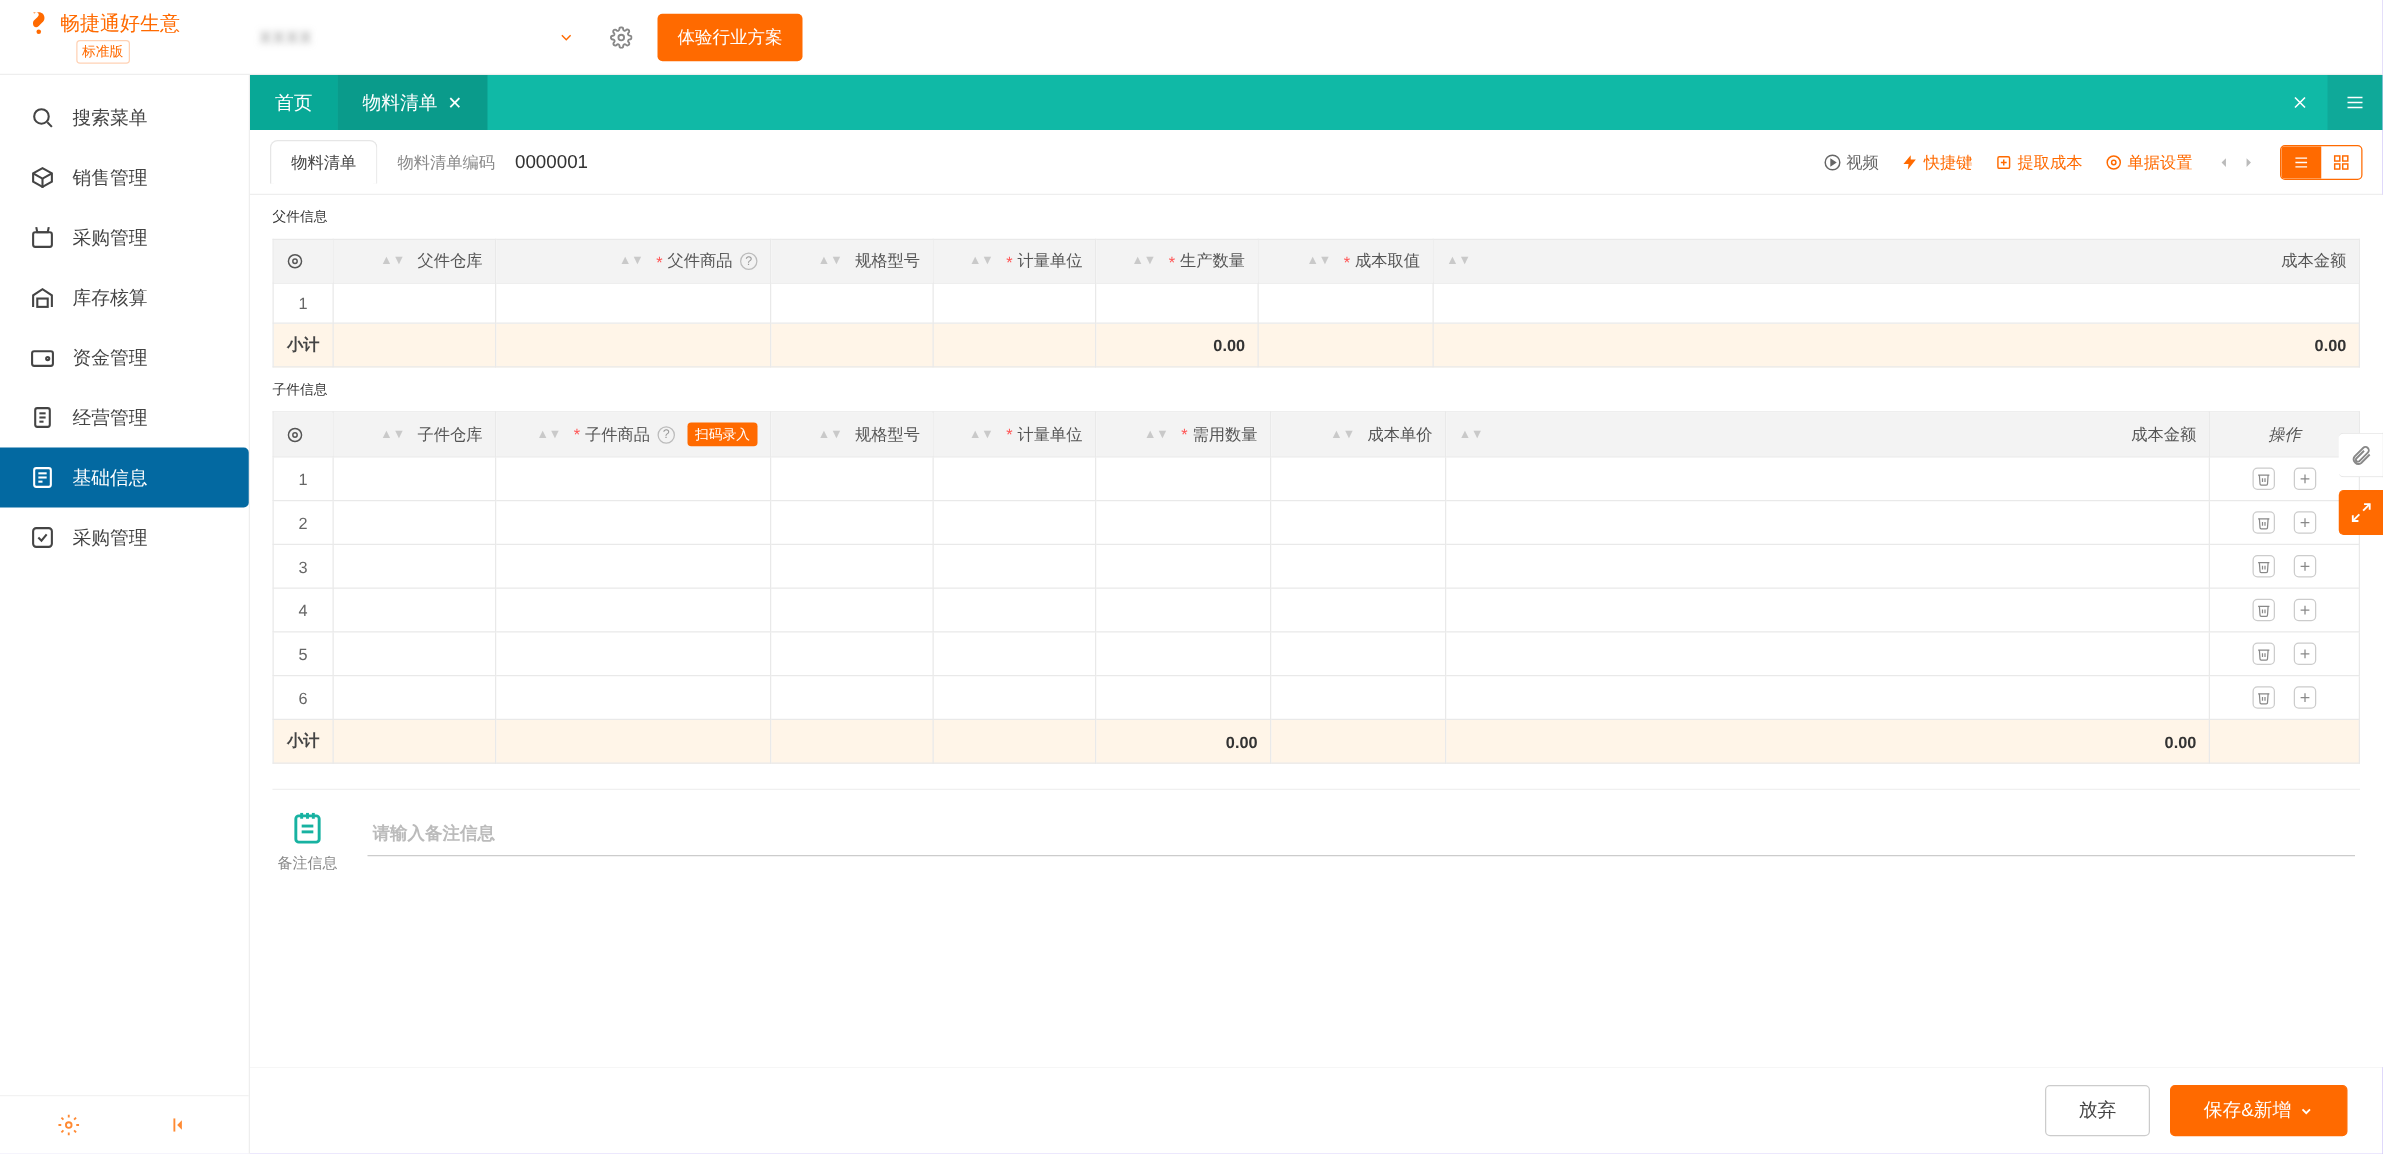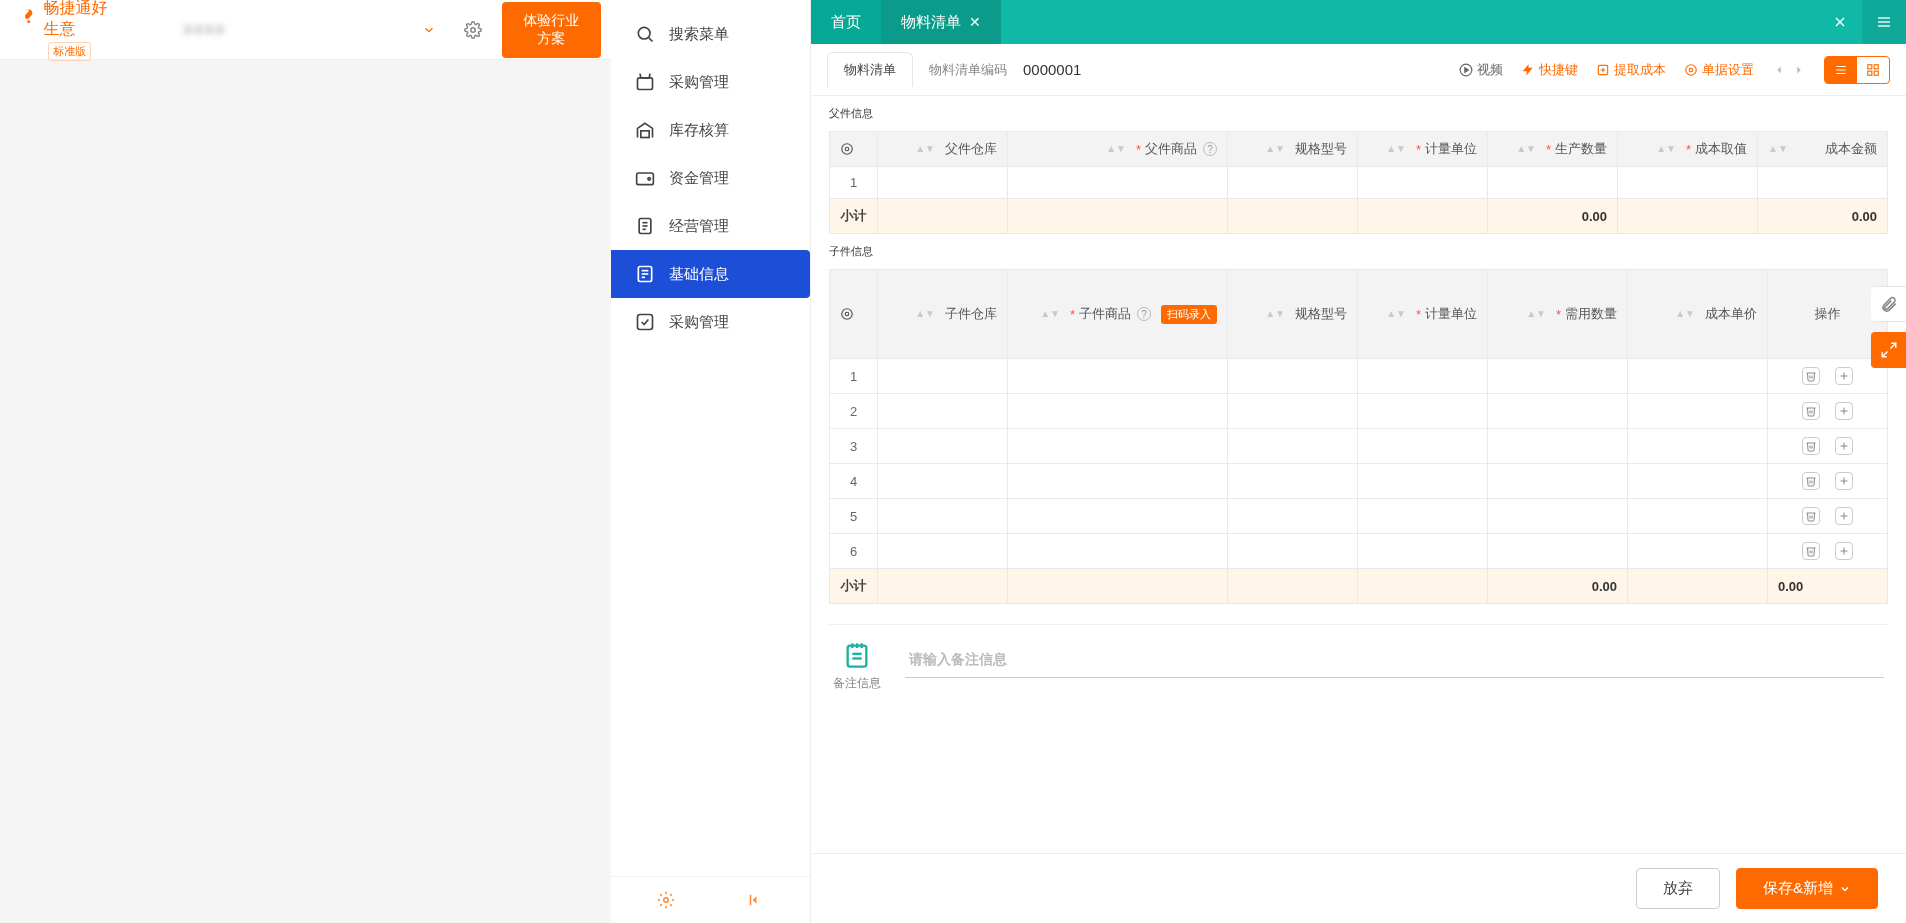--- a/index.html
+++ b/index.html
@@ -1,17 +1,17 @@
 <!DOCTYPE html>
 <html><head>
 <meta charset="utf-8">
 <style>
   * { margin: 0; padding: 0; box-sizing: border-box; }
   body { font-family: "Microsoft YaHei", Arial, sans-serif; font-size: 13px; color: #333; background: #f5f5f5; overflow: hidden; }
-  .app { display: flex; flex-direction: row; height: 923px; width: 1906px; }
+  .app { display: flex; flex-direction: column; height: 923px; width: 1906px; }
   
   
   .header { display: flex; align-items: center; height: 60px; background: #fff; padding: 0 10px; border-bottom: 1px solid #eee; }
   .logo-block { display: flex; flex-direction: column; align-items: center; padding: 0 10px; }
   .logo-row { display: flex; align-items: center; gap: 6px; }
   .logo-mark { width: 22px; height: 22px; color: #ff6a00; }
   .logo-text { color: #ff6a00; font-size: 16px; font-weight: 500; }
   .logo-sub { color: #ff6a00; font-size: 11px; border: 1px solid #ffd2b5; padding: 1px 4px; border-radius: 3px; margin-top: 2px; }
   .org-select { margin-left: 40px; display: flex; align-items: center; gap: 10px; color: #333; background: #fff; padding: 6px 14px; border-radius: 4px; min-width: 280px; }
   .org-select .blur { filter: blur(3px); letter-spacing: 2px; color: #777; }
@@ -24,21 +24,21 @@
   .badge { position: absolute; top: -10px; left: 6px; background: #ff4c4c; color: #fff; font-size: 11px; border-radius: 10px; padding: 1px 6px; white-space: nowrap; }
   .avatar-blur { width: 90px; height: 36px; background: linear-gradient(90deg,#ddd,#eee); filter: blur(3px); border-radius: 4px; margin-left: 20px; }
 
   
   .body-row { display: flex; flex: 1; min-height: 0; }
 
   
   .sidebar { width: 200px; background: #fff; display: flex; flex-direction: column; border-right: 1px solid #eee; }
   .side-items { flex: 1; padding-top: 10px; }
   .side-item { display: flex; align-items: center; gap: 14px; padding: 14px 24px; color: #444; cursor: pointer; font-size: 15px; }
-  .side-item.active { background: #1d4ed8; color: #fff; border-radius: 0 4px 4px 0; text-align: center; }
+  .side-item.active { background: #0369a1; color: #fff; border-radius: 0 4px 4px 0; text-align: center; }
   .side-icon { width: 20px; height: 20px; display: inline-flex; align-items: center; justify-content: center; }
   .side-foot { display: flex; justify-content: space-around; padding: 14px 10px; border-top: 1px solid #f2f2f2; color: #ff8a33; }
   .side-foot span { cursor: pointer; }
 
   
   .content { flex: 1; display: flex; flex-direction: column; min-width: 0; background: #c4b5fd; }
   .tabs-bar { height: 44px; background: #10b9a6; display: flex; align-items: stretch; color: #fff; }
   .tab { display: flex; align-items: center; padding: 0 20px; cursor: pointer; font-size: 15px; }
   .tab.home { background: #08a896; }
   .tab.active { background: #0a9b8b; }
@@ -70,21 +70,21 @@
   .th-inner { display: flex; align-items: center; gap: 4px; justify-content: flex-end; }
   .req { color: #ff5353; }
   .sort { color: #c9c9c9; font-size: 10px; display: inline-flex; flex-direction: column; line-height: 6px; margin-right: 6px; cursor: pointer; }
   .gear-col { width: 48px; text-align: center !important; color: #999; }
   .num-col { text-align: right !important; }
   .row-idx { text-align: center !important; color: #666; }
   tr.subtotal td { background: #fff5e8; font-weight: 600; color: #333; }
   tr.subtotal td.row-idx { color: #444; }
   .scan-tag { background: #ff6a00; color: #fff; font-size: 11px; border-radius: 3px; padding: 2px 6px; margin-left: 6px; }
   .info-ic { display: inline-flex; width: 14px; height: 14px; border: 1px solid #bbb; border-radius: 50%; align-items: center; justify-content: center; font-size: 10px; color: #999; margin-left: 2px; }
-  .ops-cell { text-align: center !important; }
+  .ops-cell { text-align: center !important; font-style: italic; }
   .op-ic { display: inline-flex; width: 18px; height: 18px; align-items: center; justify-content: center; color: #888; margin: 0 6px; cursor: pointer; border: 1px solid #ccc; border-radius: 4px; font-size: 12px; }
 
   
   .remark-block { display: flex; align-items: flex-start; gap: 24px; padding: 16px 4px; margin-top: 20px; border-top: 1px solid #f0f0f0; }
   .remark-icon-col { display: flex; flex-direction: column; align-items: center; gap: 6px; color: #17b2a1; }
   .remark-icon-col .lbl { color: #888; font-size: 12px; }
   .remark-input { flex: 1; }
   .remark-input input { width: 100%; border: none; border-bottom: 1px solid #ccc; padding: 10px 4px; font-size: 14px; outline: none; color: #333; background: transparent; font-weight: bold; }
   .remark-input input::placeholder { color: #bbb; }
 
@@ -146,20 +146,30 @@
               <svg width="20" height="20" viewBox="0 0 24 24" fill="none" stroke="currentColor" stroke-width="2">
                 <circle cx="11" cy="11" r="7"></circle>
                 <line x1="21" y1="21" x2="16.65" y2="16.65"></line>
               </svg>
             </span>
             <span>搜索菜单</span>
           </div>
           <div class="side-item">
             <span class="side-icon">
               <svg width="20" height="20" viewBox="0 0 24 24" fill="none" stroke="currentColor" stroke-width="2">
+                <path d="M21 16V8l-9-5-9 5v8l9 5 9-5z"></path>
+                <path d="M3 8l9 5 9-5"></path>
+                <line x1="12" y1="22" x2="12" y2="13"></line>
+              </svg>
+            </span>
+            <span>销售管理</span>
+          </div>
+          <div class="side-item">
+            <span class="side-icon">
+              <svg width="20" height="20" viewBox="0 0 24 24" fill="none" stroke="currentColor" stroke-width="2">
                 <path d="M6 2l1 5h10l1-5"></path>
                 <rect x="3" y="7" width="18" height="14" rx="2"></rect>
               </svg>
             </span>
             <span>采购管理</span>
           </div>
           <div class="side-item">
             <span class="side-icon">
               <svg width="20" height="20" viewBox="0 0 24 24" fill="none" stroke="currentColor" stroke-width="2">
                 <path d="M3 21V10l9-6 9 6v11"></path>

